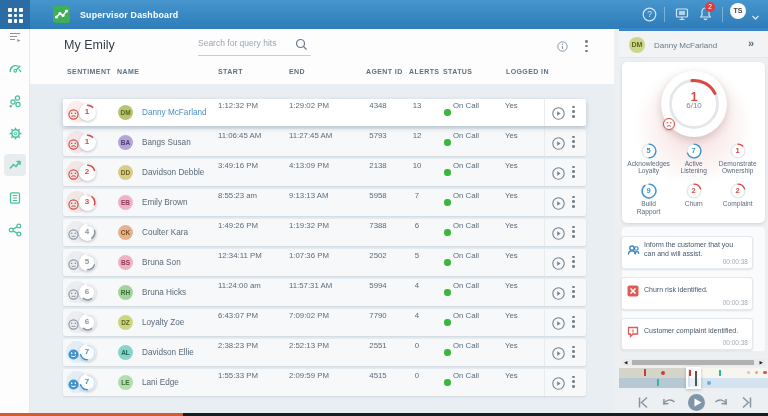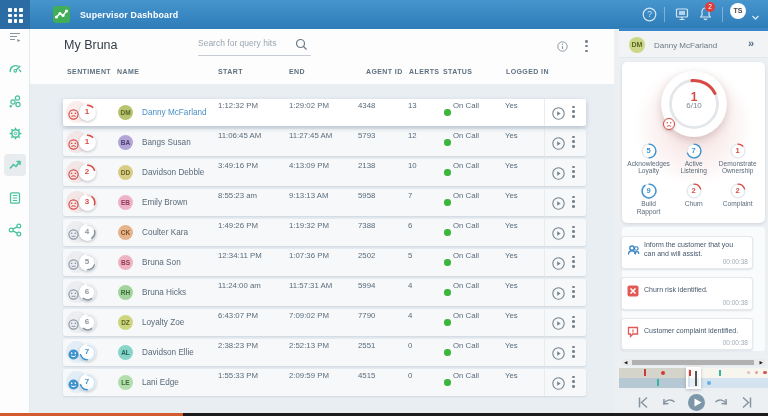--- a/index.html
+++ b/index.html
@@ -31,21 +31,21 @@
 .row.sel {background:#fff;box-shadow:0 2px 5px rgba(90,110,130,.35);z-index:2}
 .row .halo {position:absolute;left:3px;top:2.5px;width:22px;height:22px;border-radius:50%}
 .row .face {position:absolute;left:4.5px;top:7.5px}
 .row .badge {position:absolute;left:15.5px;top:5px;width:17px;height:17px;background:#fff;border-radius:50%;
   box-shadow:0 1px 3px rgba(100,110,120,.4)}
 .row .badge span {position:absolute;left:0;top:3px;width:17px;text-align:center;font-size:8px;font-weight:bold}
 .row .avatar {position:absolute;left:55px;top:6px;width:15px;height:15px;border-radius:50%;
   font-size:6.5px;font-weight:bold;text-align:center;line-height:15px}
 .row .nm {position:absolute;left:79px;top:9.5px;font-size:8.2px}
 .row .cell {position:absolute;top:2px;font-size:7.8px;color:#5a6b7a}
-.row .ctr {}
+.row .ctr {text-align:center}
 .row .dot {position:absolute;left:381px;top:10.5px;width:6.5px;height:6.5px;border-radius:50%;background:#3cb53c}
 .row .vdiv {position:absolute;left:481px;top:0;width:1px;height:27px;background:#e8ecef}
 .row .play {position:absolute;left:489px;top:7px}
 .row .menu {position:absolute;left:509px;top:7px;width:3px}
 .row .menu i {display:block;width:2.6px;height:2.6px;border-radius:50%;background:#76848f;margin-bottom:2.2px}
 
 #panel {position:absolute;left:614px;top:29px;width:154px;height:384px;background:#edf0f3}
 #ptop {position:absolute;left:5px;top:-1px;width:149px;height:2.5px;background:#3a86c8}
 #phead {position:absolute;left:5px;top:1.5px;width:149px;height:27px;background:#f1f3f5;border-bottom:1px solid #e2e7ea}
 #pav {position:absolute;left:15px;top:7.5px;width:16px;height:16px;background:#ccd687;border-radius:50%;
@@ -181,21 +181,21 @@
         <circle cx="10.8" cy="3" r="1.9" fill="none" stroke="#47c29c" stroke-width="1.2"></circle>
         <circle cx="3.2" cy="7" r="1.9" fill="none" stroke="#47c29c" stroke-width="1.2"></circle>
         <circle cx="10.8" cy="11" r="1.9" fill="none" stroke="#47c29c" stroke-width="1.2"></circle>
         <path d="M4.9 6.1 L9.1 3.9 M4.9 7.9 L9.1 10.1" stroke="#47c29c" stroke-width="1.2"></path>
       </svg>
     </div>
 </div>
 
 <div id="main">
 <div id="toolbar"></div>
-<div id="mt">My Bruna</div>
+<div id="mt">My Emily</div>
 <div id="srch">Search for query hits</div>
 <svg style="position:absolute;left:265px;top:9px" width="13" height="13" viewBox="0 0 13 13">
       <circle cx="5.5" cy="5.5" r="4" fill="none" stroke="#6b7a88" stroke-width="1.2"></circle>
       <path d="M8.5 8.5 L11.5 11.5" stroke="#6b7a88" stroke-width="1.2"></path>
     </svg>
 <svg style="position:absolute;left:527px;top:12px" width="11" height="11" viewBox="0 0 11 11">
       <circle cx="5.5" cy="5.5" r="4.7" fill="none" stroke="#8a97a3" stroke-width="1"></circle>
       <circle cx="5.5" cy="3.2" r="0.7" fill="#8a97a3"></circle>
       <path d="M5.5 5 V8" stroke="#8a97a3" stroke-width="1.1"></path>
     </svg>

